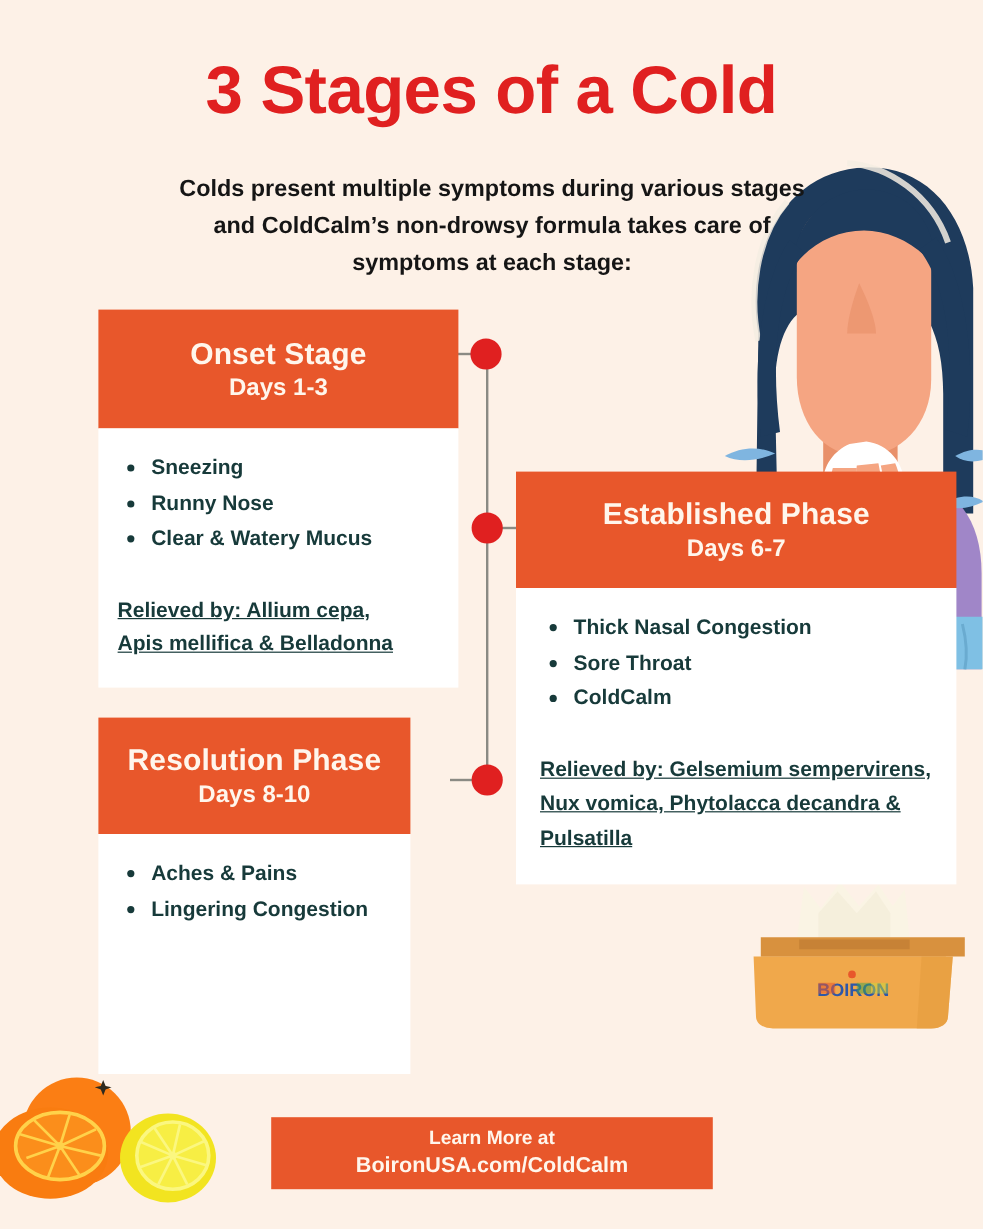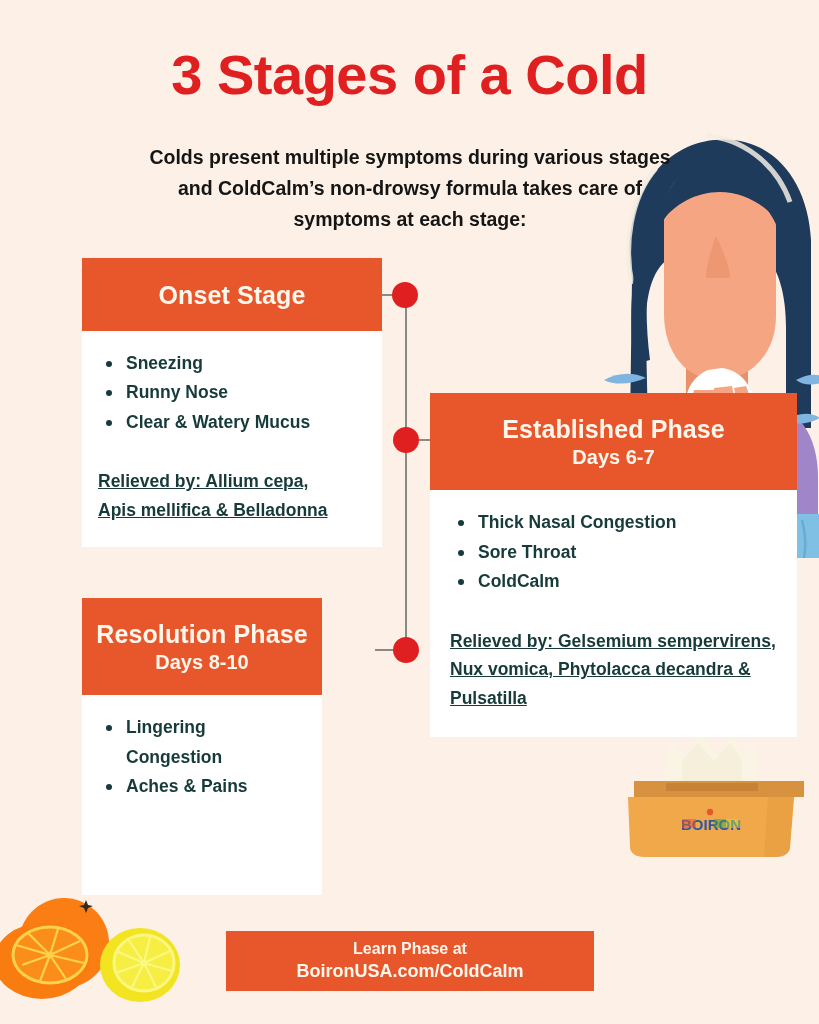--- a/index.html
+++ b/index.html
@@ -172,21 +172,21 @@
   #card-onset .card-body { padding: 18px 32px 22px 16px; min-height: 197px; }
   #card-onset .relieved { margin-top: 30px; }
 
   
   #card-established { left: 430px; top: 393px; width: 367px; }
   #card-established .card-header { padding: 22px 10px 21px; }
   #card-established .card-body { padding: 18px 16px 24px 20px; min-height: 236px; }
   #card-established .relieved { margin-top: 30px; }
 
   
-  #card-resolution { left: 82px; top: 598px; width: 240px; }
+  #card-resolution { left: 82px; top: 598px; width: 260px; }
   #card-resolution .card-header { padding: 22px 10px 21px; }
   #card-resolution .card-body { padding: 18px 16px 22px 16px; min-height: 200px; }
   #card-resolution .relieved { margin-top: 28px; }
 
   
   .footer-banner {
     position: absolute;
     left: 226px;
     top: 931px;
     width: 368px;
@@ -343,20 +343,21 @@
   <div class="stub stub-1"></div>
   <div class="stub stub-2"></div>
   <div class="stub stub-3"></div>
   <div class="dot dot-1"></div>
   <div class="dot dot-2"></div>
   <div class="dot dot-3"></div>
 
   <div class="card" id="card-onset">
     <div class="card-header">
       <div class="stage-name">Onset Stage</div>
+      <div class="stage-days">Days 1-3</div>
     </div>
     <div class="card-body">
       <ul>
         <li>Sneezing</li>
         <li>Runny Nose</li>
         <li>Clear &amp; Watery Mucus</li>
       </ul>
       <div class="relieved">Relieved by: Allium cepa, Apis mellifica &amp; Belladonna</div>
     </div>
   </div>
@@ -376,24 +377,24 @@
     </div>
   </div>
 
   <div class="card" id="card-resolution">
     <div class="card-header">
       <div class="stage-name">Resolution Phase</div>
       <div class="stage-days">Days 8-10</div>
     </div>
     <div class="card-body">
       <ul>
+        <li>Aches &amp; Pains</li>
         <li>Lingering Congestion</li>
-        <li>Aches &amp; Pains</li>
       </ul>
     </div>
   </div>
 
   <div class="footer-banner">
-    <div class="footer-line1">Learn Phase at</div>
+    <div class="footer-line1">Learn More at</div>
     <div class="footer-line2">BoironUSA.com/ColdCalm</div>
   </div>
 
 </div>
 
 </body></html>

